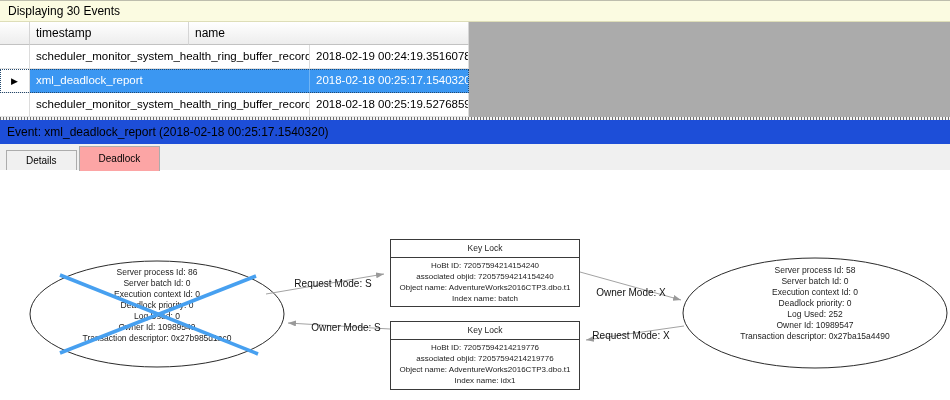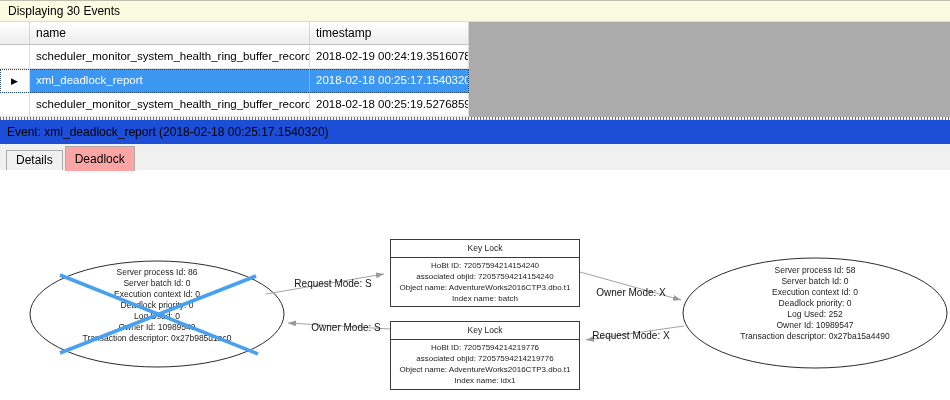--- a/index.html
+++ b/index.html
@@ -42,21 +42,21 @@
   .event-bar {
     position:absolute; left:0; top:120px; width:950px; height:24px;
     background:#1d4ed8; font-size:12px; line-height:24px; padding-left:7px;
   }
   
   .tabstrip {
     position:absolute; left:0; top:144px; width:950px; height:26px;
     background:#f0f0f0; display:flex; align-items:flex-end;
   }
   .tab {
-    font-size:12px; padding:0 9px; border:1px solid #acacac; border-bottom:none;
+    font-size:10px; padding:0 19px; border:1px solid #acacac; border-bottom:none;
     background:#f0f0f0; height:20px; line-height:19px; margin-left:6px; cursor:default;
   }
   .tab.active {
     background:#fca5a5; height:25px; line-height:24px; margin-left:2px;
     position:relative; z-index:3; margin-bottom:-1px;
   }
   
   .content { position:absolute; left:0; top:170px; width:950px; height:230px; background:#fff; }
   .gfx { position:absolute; left:0; top:0; }
   .node-text {
@@ -78,22 +78,22 @@
 </style>
 </head>
 <body>
 
 <div class="info-bar">Displaying 30 Events</div>
 
 <div class="grid-area">
   <div class="events-table">
     <div class="tr">
       <div class="th c-sel"></div>
+      <div class="th c-ts">timestamp</div>
       <div class="th c-name">name</div>
-      <div class="th c-ts">timestamp</div>
     </div>
     <div class="tr">
       <div class="td c-sel"></div>
       <div class="td c-name">scheduler_monitor_system_health_ring_buffer_recorded</div>
       <div class="td c-ts">2018-02-19 00:24:19.3516078</div>
     </div>
     <div class="tr selected">
       <div class="td c-sel"><span class="row-indicator">▶</span></div>
       <div class="td c-name">xml_deadlock_report</div>
       <div class="td c-ts">2018-02-18 00:25:17.1540320</div>

